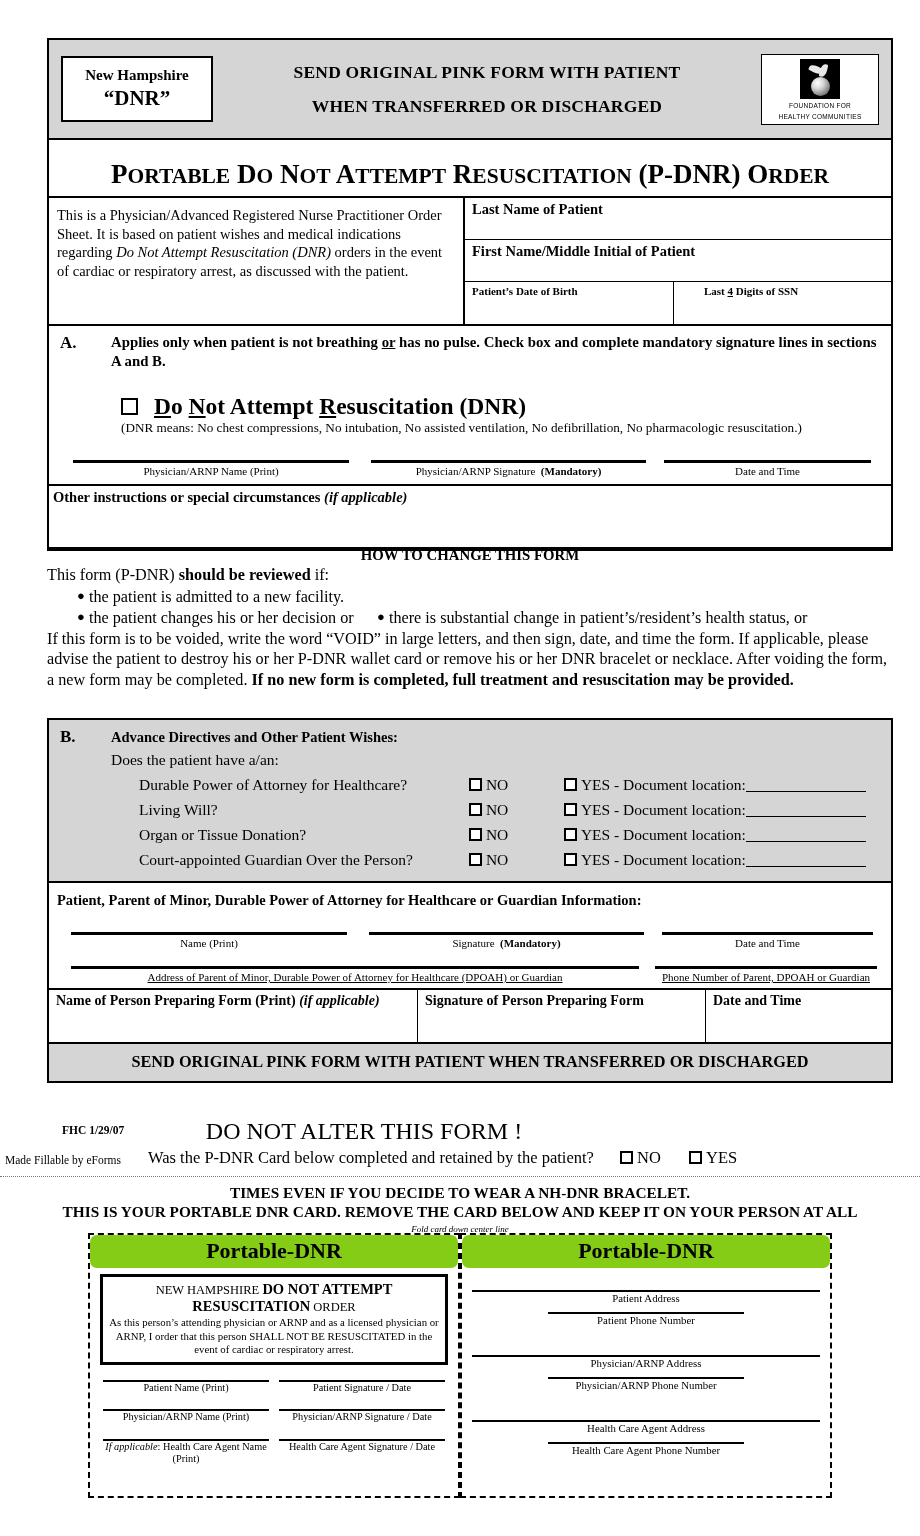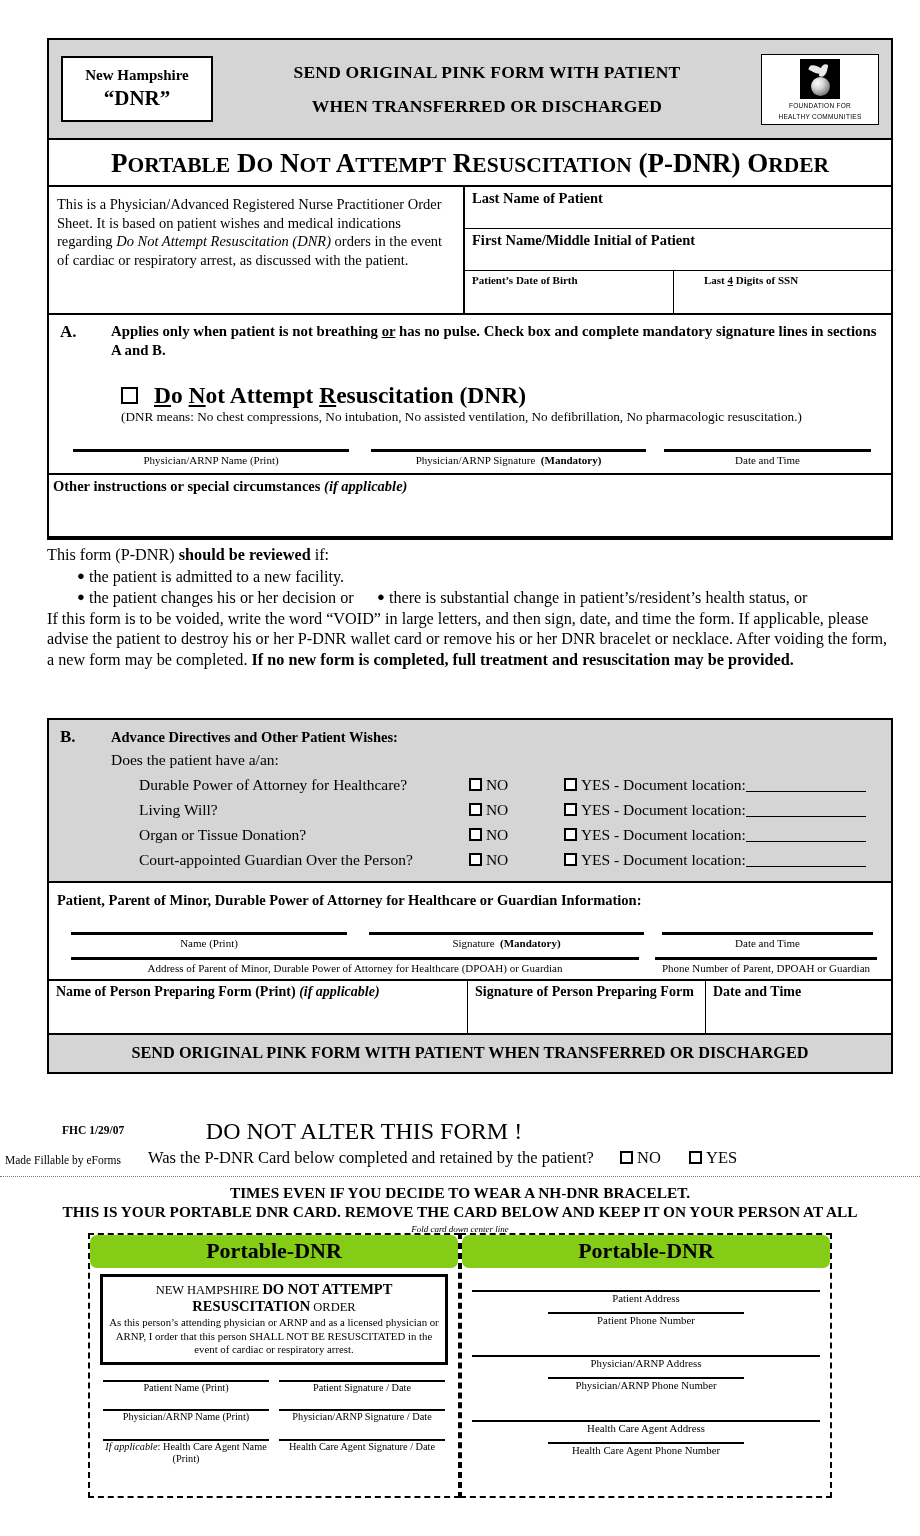--- a/index.html
+++ b/index.html
@@ -93,21 +93,21 @@
   .logo-leaf1 { left: 9px; top: 7px; width: 14px; height: 7px; transform: rotate(28deg); }
   .logo-leaf2 { left: 20px; top: 5px; width: 7px; height: 13px; transform: rotate(12deg); }
   .logo-cap { font-size: 6.5px; line-height: 8px; font-family: "Liberation Sans", sans-serif; letter-spacing: .3px; margin-top: 3px; }
 
   
   .main-title {
     text-align: center;
     font-weight: bold;
     font-size: 27px;
     line-height: 34px;
-    padding: 6px 0 3px 0;
+    padding: 17px 0 3px 0;
     border-bottom: 2px solid #000;
     white-space: nowrap;
   }
   .main-title .cap { font-size: 27px; }
   .smallcap { font-size: 21.5px; }
 
   
   .pat-row { display: flex; border-bottom: 2px solid #000; }
   .pat-left {
     width: 416px;
@@ -246,21 +246,21 @@
   .patinfo-blk { padding: 7px 8px 4px 8px; border-bottom: 2px solid #000; }
   .patinfo-head { font-weight: bold; font-size: 14.5px; line-height: 20px; }
 
   .prep-row { display: flex; border-bottom: 2px solid #000; height: 52px; }
   .prep-row > div {
     box-sizing: border-box;
     padding: 3px 0 0 7px;
     font-weight: bold;
     font-size: 14px;
   }
-  .prep-c1 { width: 419px; border-right: 1.5px solid #000; }
+  .prep-c1 { width: 369px; border-right: 1.5px solid #000; }
   .prep-c2 { flex: 1; border-right: 1.5px solid #000; }
   .prep-c3 { width: 185px; }
 
   .send-band {
     background: #d5d5d5;
     text-align: center;
     font-weight: bold;
     font-size: 16.3px;
     padding: 8px 0 9px 0;
   }
@@ -400,20 +400,21 @@
           <div class="sigcap">Date and Time</div>
         </div>
       </div>
 
       <div class="other-instr" style="margin:6px -10px 0 -10px; padding-left:4px;"><span>Other instructions or special circumstances </span><span class="i b">(if applicable)</span></div>
     </div>
 
   </div>
 
   <div class="howto">
+    <div class="howto-title">HOW TO CHANGE THIS FORM</div>
     <div class="howto-body">
       <div><span>This form (P-DNR) </span><span class="b">should be reviewed</span><span> if:</span></div>
       <div class="bullet-row">
         <div><span class="bul">●</span>&nbsp;<span>the patient is admitted to a new facility.</span></div>
       </div>
       <div class="bullet-row">
         <div class="b1"><span class="bul">●</span>&nbsp;<span>the patient changes his or her decision or</span></div>
         <div><span class="bul">●</span>&nbsp;<span>there is substantial change in patient’s/resident’s health status, or</span></div>
       </div>
       <div><span>If this form is to be voided, write the word “VOID” in large letters, and then sign, date, and time the form.  If applicable, please advise the patient to destroy his or her P-DNR wallet card or remove his or her DNR bracelet or necklace.  After voiding the form, a new form may be completed.  </span><span class="b">If no new form is completed, full treatment and resuscitation may be provided.</span></div>
@@ -459,21 +460,21 @@
         <div class="sigcol" style="width:295px;">
           <div class="sigrule" style="margin:0 10px;"></div>
           <div class="sigcap"><span>Signature</span>&nbsp;&nbsp;<span class="sigcap-b">(Mandatory)</span></div>
         </div>
         <div class="sigcol" style="flex:1;">
           <div class="sigrule" style="margin:0 8px;"></div>
           <div class="sigcap">Date and Time</div>
         </div>
       </div>
 
-      <div class="siglines" style="margin-top:7px;">
+      <div class="siglines" style="margin-top:16px;text-decoration:underline;">
         <div class="sigcol" style="width:592px;">
           <div class="sigrule" style="margin:0 12px;"></div>
           <div class="sigcap">Address of Parent of Minor, Durable Power of Attorney for Healthcare (DPOAH) or Guardian</div>
         </div>
         <div class="sigcol" style="flex:1;">
           <div class="sigrule" style="margin:0 4px;"></div>
           <div class="sigcap">Phone Number of Parent, DPOAH or Guardian</div>
         </div>
       </div>
     </div>

